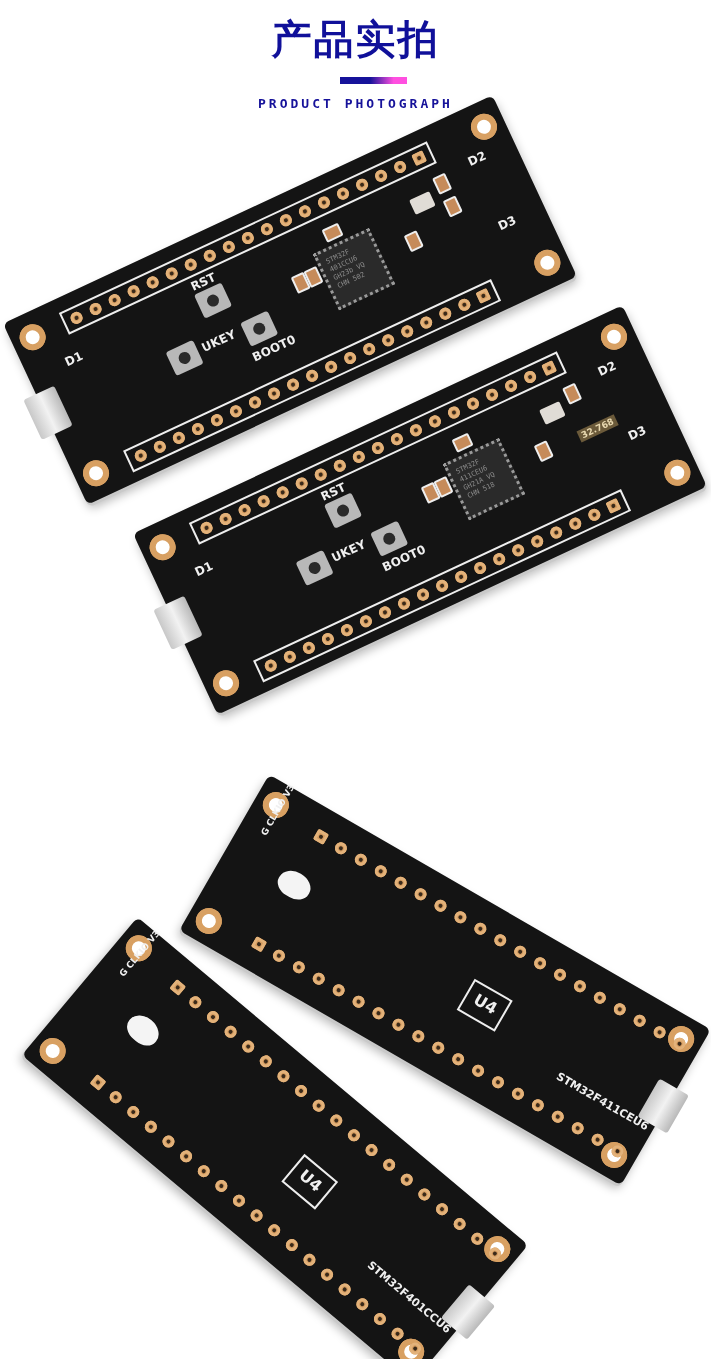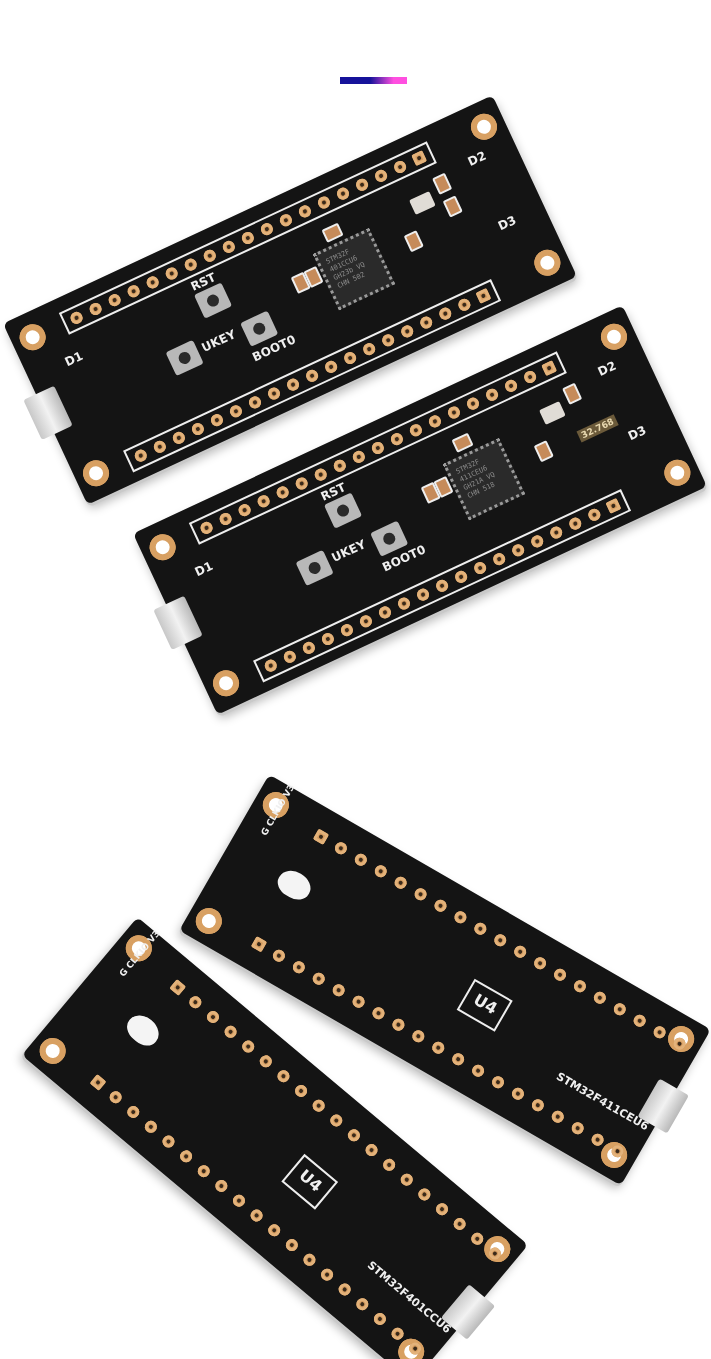--- a/index.html
+++ b/index.html
@@ -26,21 +26,23 @@
   .small { font-size:9px; }
   .smd { position:absolute; width:10px; height:14px; background:#c68b5a; border:2px solid #eee; border-radius:2px; }
   .crystal { position:absolute; width:22px; height:16px; background:#e0dcd6; border-radius:2px; }
   .u4box { position:absolute; width:40px; height:32px; border:2px solid #eee; color:#f0f0f0; font-weight:bold; font-size:16px; line-height:30px; text-align:center; }
   .logo { position:absolute; width:34px; height:26px; background:#f4f4f4; border-radius:50% 50% 45% 45%; }
 </style>
 </head>
 <body>
 
 <div class="header">
+  <div class="title">产品实拍</div>
   <div class="underline"></div>
+  <div class="subtitle">PRODUCT PHOTOGRAPH</div>
 </div>
 
 <div class="board-wrap" style="left:20px;top:200px;width:540px;height:200px;transform:rotate(-25deg);transform-origin:50% 50%;">
   <div class="board" style="left:0;top:0;width:540px;height:200px;"></div>
   <div class="hole" style="left:8px;top:12px;"></div>
   <div class="hole" style="left:506px;top:12px;"></div>
   <div class="hole" style="left:8px;top:162px;"></div>
   <div class="hole" style="left:506px;top:162px;"></div>
   <div class="pinrow" style="left:55px;top:14px;">
     <div class="pin"></div>

